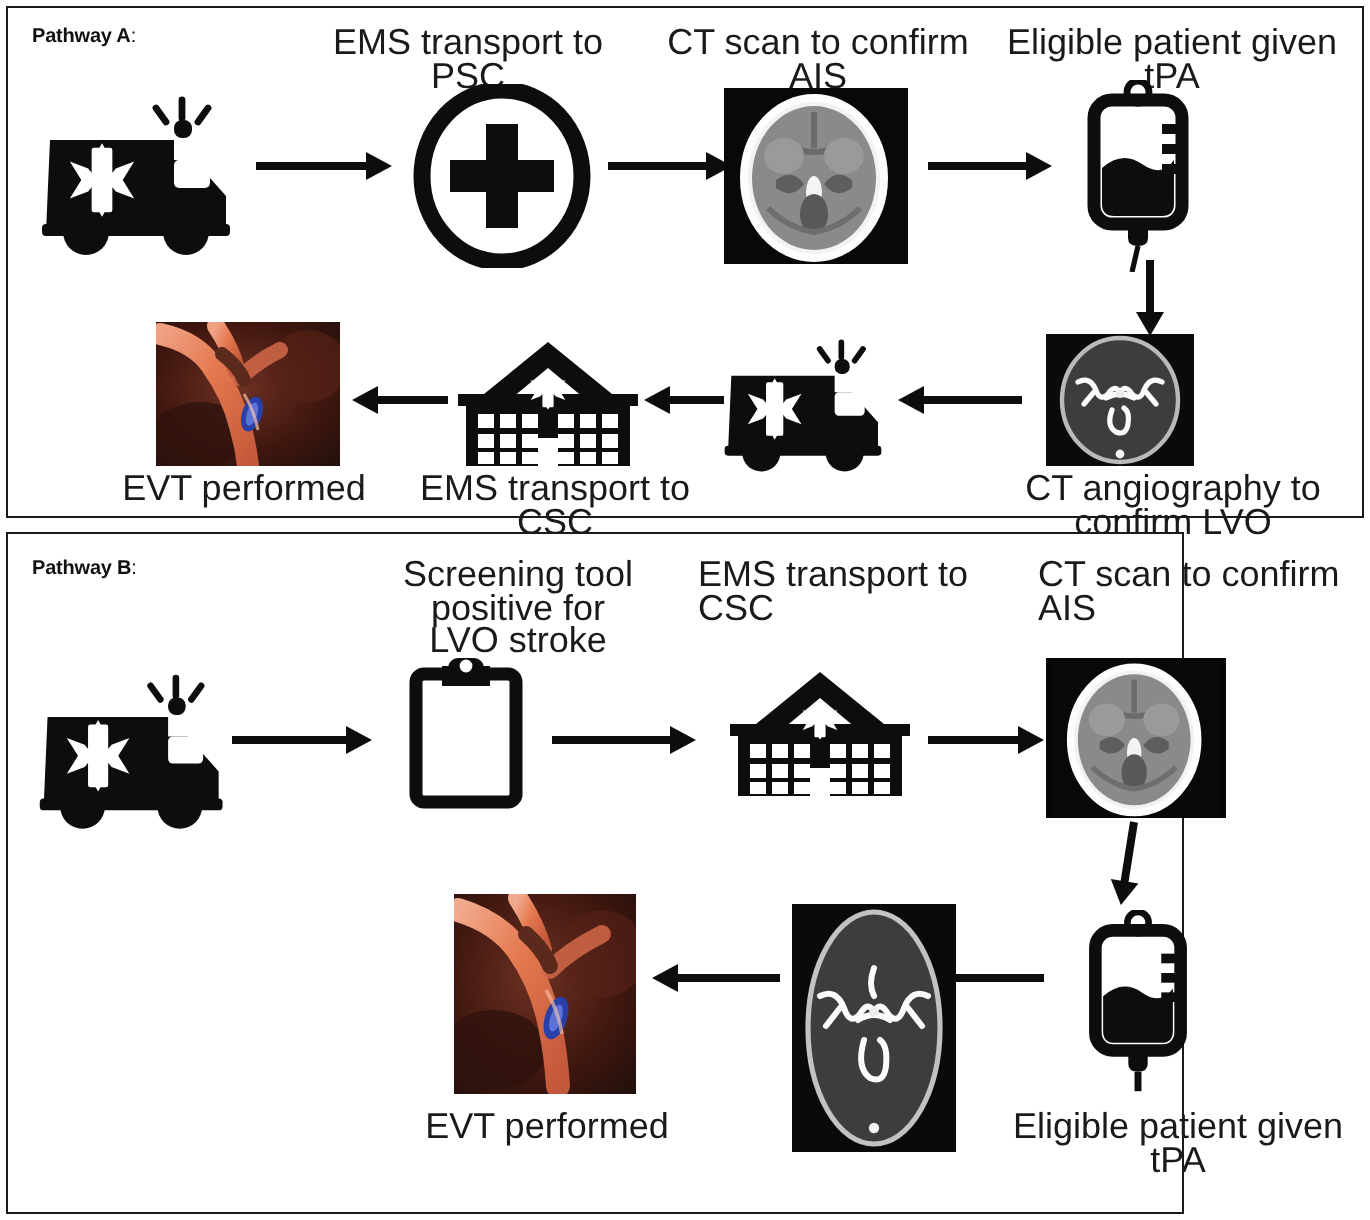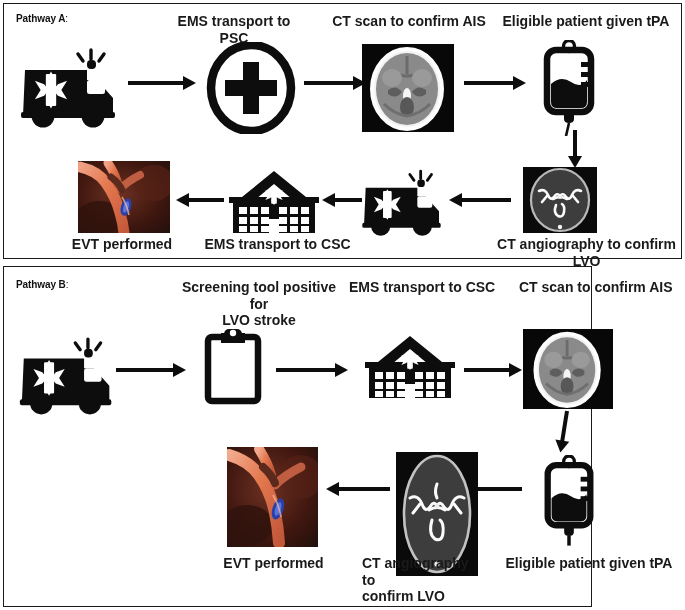--- a/index.html
+++ b/index.html
@@ -24,25 +24,24 @@
     position:absolute;
     font-size:10px;
     letter-spacing:-0.1px;
     white-space:nowrap;
   }
   .pathway-title b{font-weight:bold;}
   .pathway-title span{font-weight:normal;}
 
   .caption{
     position:absolute;
-    font-size:14px;
+    font-size:18px;
     line-height:16.5px;
     color:#1a1a1a;
     white-space:pre-line;
-    font-weight:bold;
   }
   .caption.center{text-align:center;}
 
   
   .arrow-h{position:absolute;height:14px;}
   .arrow-h .shaft{
     position:absolute;top:5px;height:4.4px;background:#0d0d0d;
   }
   .arrow-h .head{
     position:absolute;top:0px;width:0;height:0;
@@ -486,16 +485,14 @@
       <path d="M32 2 q9 14 12 26" stroke="url(#vesB)" stroke-width="10" fill="none" stroke-linecap="round"></path>
       <path d="M74 20 q-16 8 -26 18" stroke="#d2694a" stroke-width="9" fill="none" stroke-linecap="round" opacity="0.85"></path>
       <path d="M36 20 q9 8 12 16" stroke="#5c2a1c" stroke-width="8" fill="none" stroke-linecap="round"></path>
       <ellipse cx="51" cy="62" rx="5.5" ry="11" fill="#2a3fa8" transform="rotate(18 51 62)"></ellipse>
       <ellipse cx="51" cy="62" rx="2.8" ry="7" fill="#5b72d8" transform="rotate(18 51 62)"></ellipse>
       <path d="M46 48 q6 10 8 22" stroke="#f6c0a8" stroke-width="1.8" fill="none" opacity="0.65"></path>
     </svg>
   </div>
 
   <div class="caption center" style="left:202px;top:288px;width:135px;">EVT performed</div>
-  <div class="caption" style="left:358px;top:288px;width:120px;">CT angiography to
-confirm LVO</div>
   <div class="caption center" style="left:500px;top:288px;width:170px;">Eligible patient given tPA</div>
 </div>
 
 </body></html>

